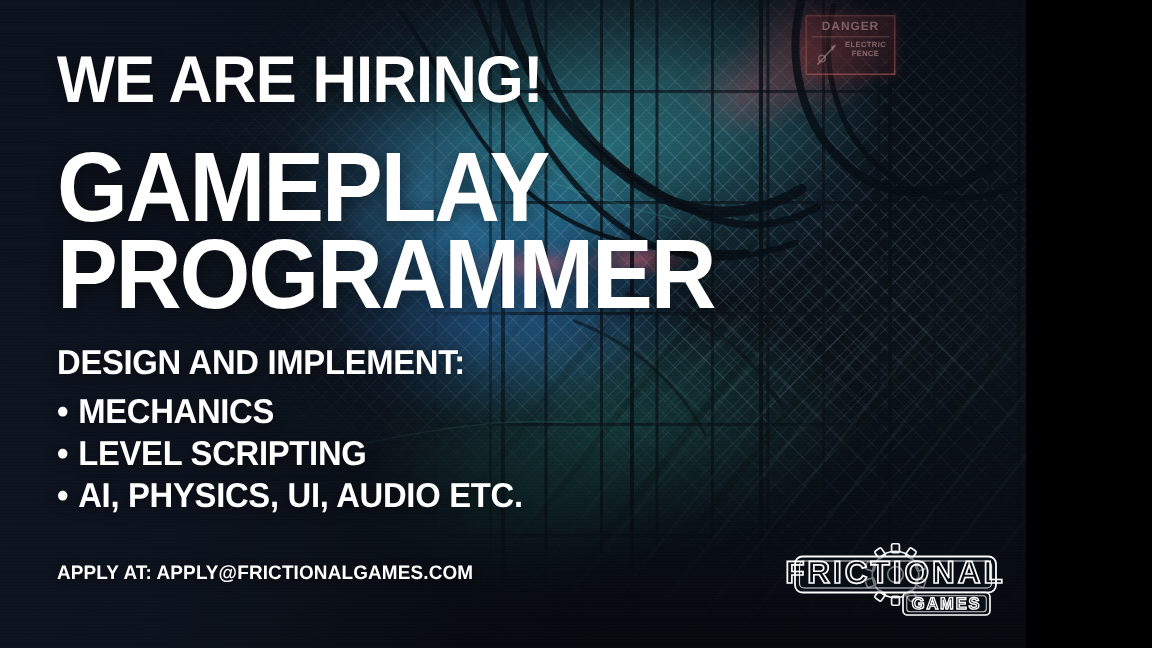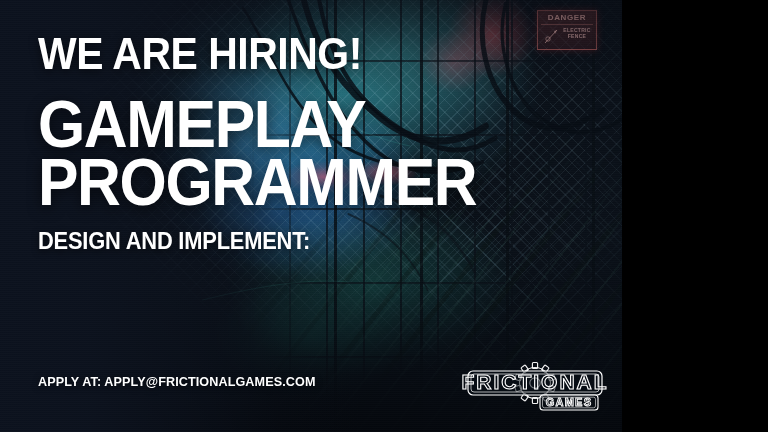--- a/index.html
+++ b/index.html
@@ -1,20 +1,20 @@
 <!DOCTYPE html>
 <html><head>
 <meta charset="utf-8">
 <style>
   html,body{margin:0;padding:0;background:#000;}
   body{font-family:"Liberation Sans",sans-serif;}
 
   #poster{
     position:relative;
-    width:622px;height:432px;
+    width:684px;height:432px;
     overflow:hidden;
     background:#0d1320;
     user-select:none;
   }
 
   
   .bg-layer{position:absolute;inset:0;}
 
   
   .bg-base{
@@ -287,20 +287,31 @@
   <div class="content">
 
     <div class="headline-group">
       <div class="hl-small">WE ARE HIRING!</div>
       <div class="hl-big hl-row1">GAMEPLAY</div>
       <div class="hl-big hl-row2">PROGRAMMER</div>
     </div>
 
     <div class="body-block">
       <div class="body-heading">DESIGN AND IMPLEMENT:</div>
+      <ul class="bullets">
+        <li>
+          <span class="dot">•</span><span>MECHANICS</span>
+        </li>
+        <li>
+          <span class="dot">•</span><span>LEVEL SCRIPTING</span>
+        </li>
+        <li>
+          <span class="dot">•</span><span>AI, PHYSICS, UI, AUDIO ETC.</span>
+        </li>
+      </ul>
     </div>
 
     <div class="apply-line">APPLY AT: APPLY@FRICTIONALGAMES.COM</div>
 
     <div class="logo">
       <svg viewBox="0 0 138 58" aria-hidden="true">
 
         <g transform="translate(69,27)">
           <g fill="none" stroke="#ffffff" stroke-width="1.15" stroke-opacity=".95">
             <circle r="15.5"></circle>

